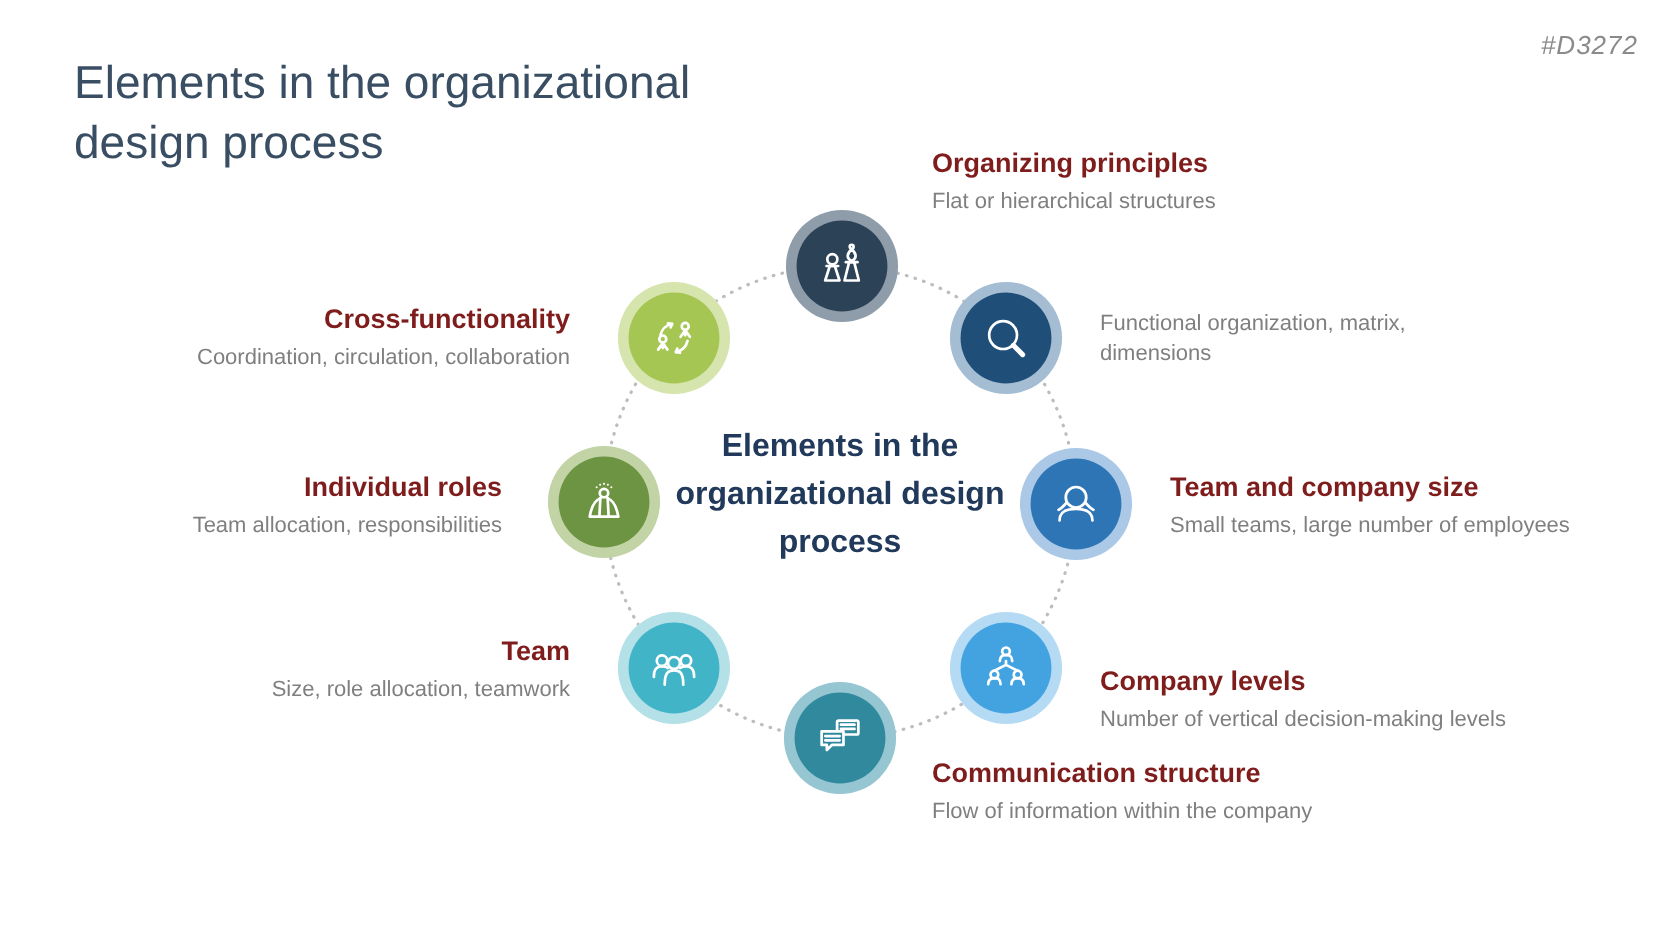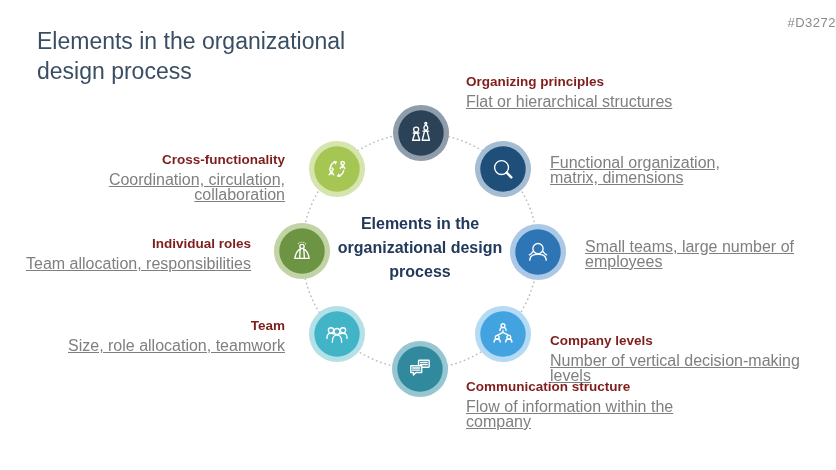--- a/index.html
+++ b/index.html
@@ -5,40 +5,40 @@
   html,body{margin:0;padding:0;background:#fff;}
   .slide{
     position:relative;width:836px;height:470px;background:#ffffff;overflow:hidden;
     font-family:"Liberation Sans",sans-serif;
   }
   .page-title{
     position:absolute;left:37px;top:26px;width:350px;
     font-size:23px;line-height:30px;color:#3a4e63;font-weight:400;
   }
   .doc-id{
-    position:absolute;right:0;top:15px;font-size:13px;color:#8a8a8a;letter-spacing:0.5px;
+    position:absolute;right:17px;top:15px;font-size:13px;color:#8a8a8a;letter-spacing:0.5px;font-style:italic;
   }
   .ring-svg{position:absolute;left:0;top:0;pointer-events:none;}
   .center-title{
     position:absolute;left:335px;top:212px;width:170px;text-align:center;
     font-size:16px;line-height:24px;font-weight:bold;color:#21395a;
   }
   .node{position:absolute;width:58px;height:58px;}
   .node svg{display:block;width:58px;height:58px;}
   .n0{left:392px;top:104px;}
   .n1{left:474px;top:140px;}
   .n2{left:509px;top:223px;}
   .n3{left:474px;top:305px;}
   .n4{left:391px;top:340px;}
   .n5{left:308px;top:305px;}
   .n6{left:273px;top:222px;}
   .n7{left:308px;top:140px;}
   .lbl{position:absolute;}
   .lbl .t{margin:0;font-size:13.5px;line-height:17px;font-weight:bold;color:#7f1d1d;}
-  .lbl .s{margin:4px 0 0 0;font-size:16px;line-height:15px;color:#7f7f7f;text-decoration:underline;}
+  .lbl .s{margin:4px 0 0 0;font-size:11px;line-height:15px;color:#7f7f7f;}
   .lbl.right{text-align:right;}
   .l0{left:466px;top:73px;width:230px;}
   .l1{left:550px;top:151px;width:200px;}
   .l2{left:585px;top:235px;width:245px;}
   .l3{left:550px;top:300px;width:252px;margin-top:32px;}
   .l4{left:466px;top:378px;width:250px;}
   .l5{right:551px;top:317px;width:240px;}
   .l6{right:585px;top:235px;width:230px;}
   .l7{right:551px;top:151px;width:240px;}
   .icon{stroke:#ffffff;fill:none;stroke-width:1.4;stroke-linecap:round;stroke-linejoin:round;}
@@ -176,20 +176,21 @@
   </div>
 
   <div class="lbl l0">
     <p class="t">Organizing principles</p>
     <p class="s">Flat or hierarchical structures</p>
   </div>
   <div class="lbl l1">
     <p class="s">Functional organization, matrix, dimensions</p>
   </div>
   <div class="lbl l2">
+    <p class="t">Team and company size</p>
     <p class="s">Small teams, large number of employees</p>
   </div>
   <div class="lbl l3">
     <p class="t">Company levels</p>
     <p class="s">Number of vertical decision-making levels</p>
   </div>
   <div class="lbl l4">
     <p class="t">Communication structure</p>
     <p class="s">Flow of information within the company</p>
   </div>

